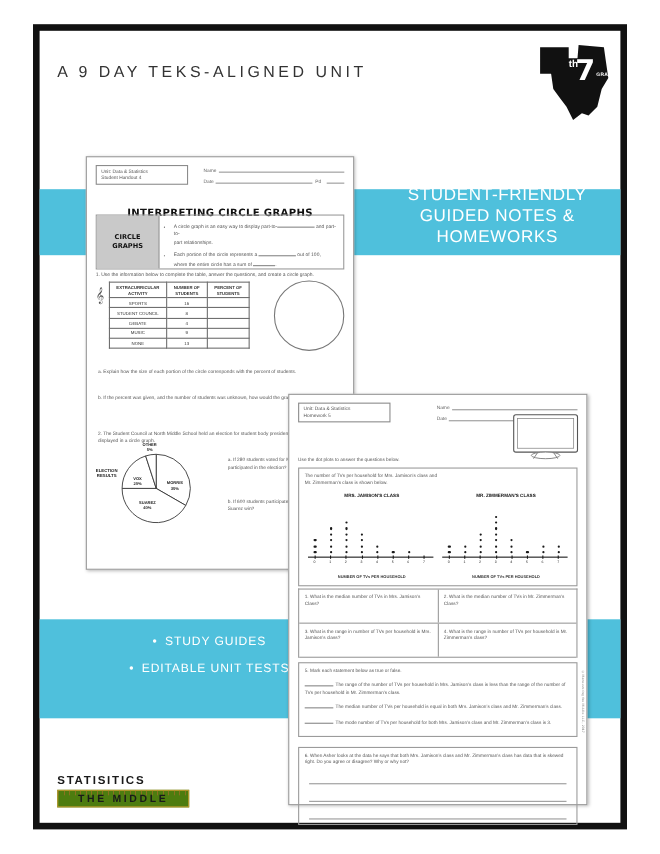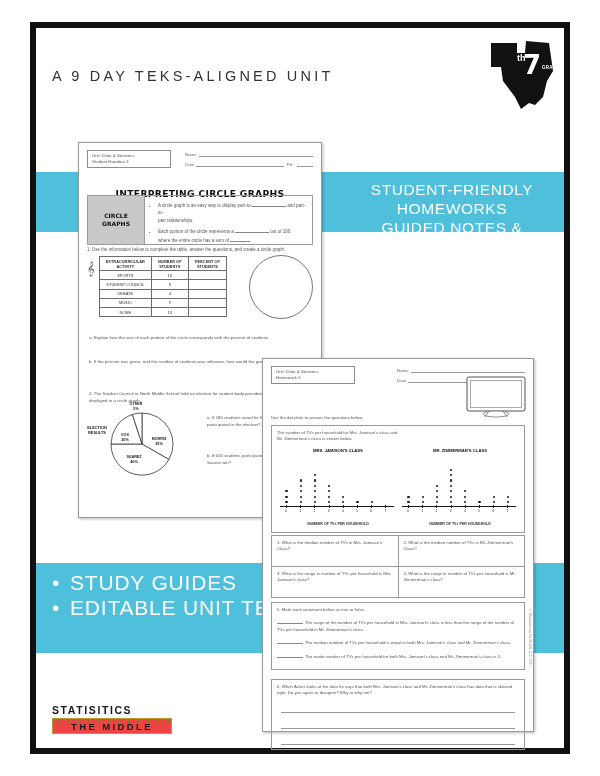--- a/index.html
+++ b/index.html
@@ -6,44 +6,44 @@
   body{width:600px;height:776px;overflow:hidden;font-family:"Liberation Sans",sans-serif;position:relative;}
 
   .page{position:absolute;left:0;top:0;width:600px;height:776px;background:#ffffff;}
 
   
   .frame{position:absolute;left:30px;top:22px;width:540px;height:732px;border:6px solid #111111;background:#ffffff;box-sizing:border-box;}
 
   
   .hdr{position:absolute;left:52px;top:44px;width:400px;}
   .hdr-title{font-family:"DejaVu Sans",sans-serif;font-weight:bold;font-size:33px;letter-spacing:1.5px;color:#111;line-height:1;white-space:nowrap;}
-  .hdr-sub{font-family:"Liberation Sans",sans-serif;font-size:14.5px;letter-spacing:3.2px;color:#333;margin-top:24px;white-space:nowrap;}
+  .hdr-sub{font-family:"Liberation Sans",sans-serif;font-size:14.5px;letter-spacing:3.2px;color:#333;margin-top:14px;white-space:nowrap;}
 
   .tx-logo{position:absolute;left:487px;top:37px;width:70px;height:74px;}
   .tx-logo svg{display:block;}
   .tx-grade{position:absolute;left:523px;top:52px;color:#fff;font-family:"DejaVu Sans",sans-serif;font-weight:bold;font-size:26px;line-height:1;}
   .tx-th{position:absolute;left:517px;top:53px;color:#fff;font-size:9px;font-weight:bold;}
   .tx-gr{position:absolute;left:542px;top:65px;color:#fff;font-size:4.5px;letter-spacing:.3px;font-weight:bold;}
 
   
   .band{position:absolute;background:#4FC0DC;}
   .band-top{left:36px;top:172px;width:528px;height:60px;}
   .band-bot{left:36px;top:563px;width:528px;height:90px;}
 
-  .band-top-text{position:absolute;left:340px;top:180px;width:224px;text-align:center;color:#fff;
+  .band-top-text{position:absolute;left:340px;top:168px;width:224px;text-align:center;color:#fff;
       font-size:15.5px;letter-spacing:.6px;line-height:19px;font-family:"Liberation Sans",sans-serif;}
 
-  .bullets{position:absolute;left:52px;top:571px;width:270px;color:#fff;font-size:21px;line-height:24.5px;letter-spacing:.8px;}
+  .bullets{position:absolute;left:52px;top:571px;width:270px;color:#fff;font-size:11px;line-height:24.5px;letter-spacing:.8px;text-align:center;}
   .bullets div{white-space:nowrap;}
   .bullets .b{display:inline-block;width:18px;}
 
   
   .mtm{position:absolute;left:52px;top:704px;width:120px;}
   .mtm-top{font-size:10.5px;font-weight:bold;letter-spacing:1.6px;color:#1a1a1a;font-family:"Liberation Sans",sans-serif;}
-  .mtm-bar{margin-top:2px;background:#ef4444;border:1px solid #b79a2e;height:14px;position:relative;}
+  .mtm-bar{margin-top:2px;background:#4d7c0f;border:1px solid #b79a2e;height:14px;position:relative;}
   .mtm-bar .ticks{position:absolute;left:0;top:0;width:100%;height:4px;
      background:repeating-linear-gradient(to right,#8a7322 0 1px,transparent 1px 5px);}
   .mtm-bot{position:absolute;left:0;top:2px;width:100%;text-align:center;font-size:9.5px;font-weight:bold;letter-spacing:2.4px;color:#1a1a1a;}
 
   
   .sheet{position:absolute;background:#fff;border:1px solid #9a9a9a;box-shadow:1px 1px 3px rgba(0,0,0,.28);}
   .sheet1{left:78px;top:142px;width:242px;height:374px;}
   .sheet2{left:262px;top:358px;width:270px;height:372px;}
 
   .ws-pad{position:absolute;left:8px;top:7px;right:8px;}
@@ -131,22 +131,22 @@
       <path fill="#111111" d="M4 6 L30 6 L30 16 L38 16 L39 4 L62 6 L64 20 L66 34 L60 44 L56 60 L48 68 L42 66 L34 72 L28 60 L22 52 L16 44 L14 30 L4 30 Z"></path>
     </svg>
   </div>
   <div class="tx-grade">7</div>
   <div class="tx-th">th</div>
   <div class="tx-gr">GRADE</div>
 
   <div class="band band-top"></div>
   <div class="band-top-text">
     <div>STUDENT-FRIENDLY</div>
+    <div>GUIDED NOTES &amp;</div>
     <div>HOMEWORKS</div>
-    <div>GUIDED NOTES &amp;</div>
   </div>
 
   <div class="band band-bot"></div>
   <div class="bullets">
     <div><span class="b">•</span><span>STUDY GUIDES</span></div>
     <div><span class="b">•</span><span>EDITABLE UNIT TESTS</span></div>
   </div>
 
   <div class="mtm">
     <div class="mtm-top">STATISITICS</div>

